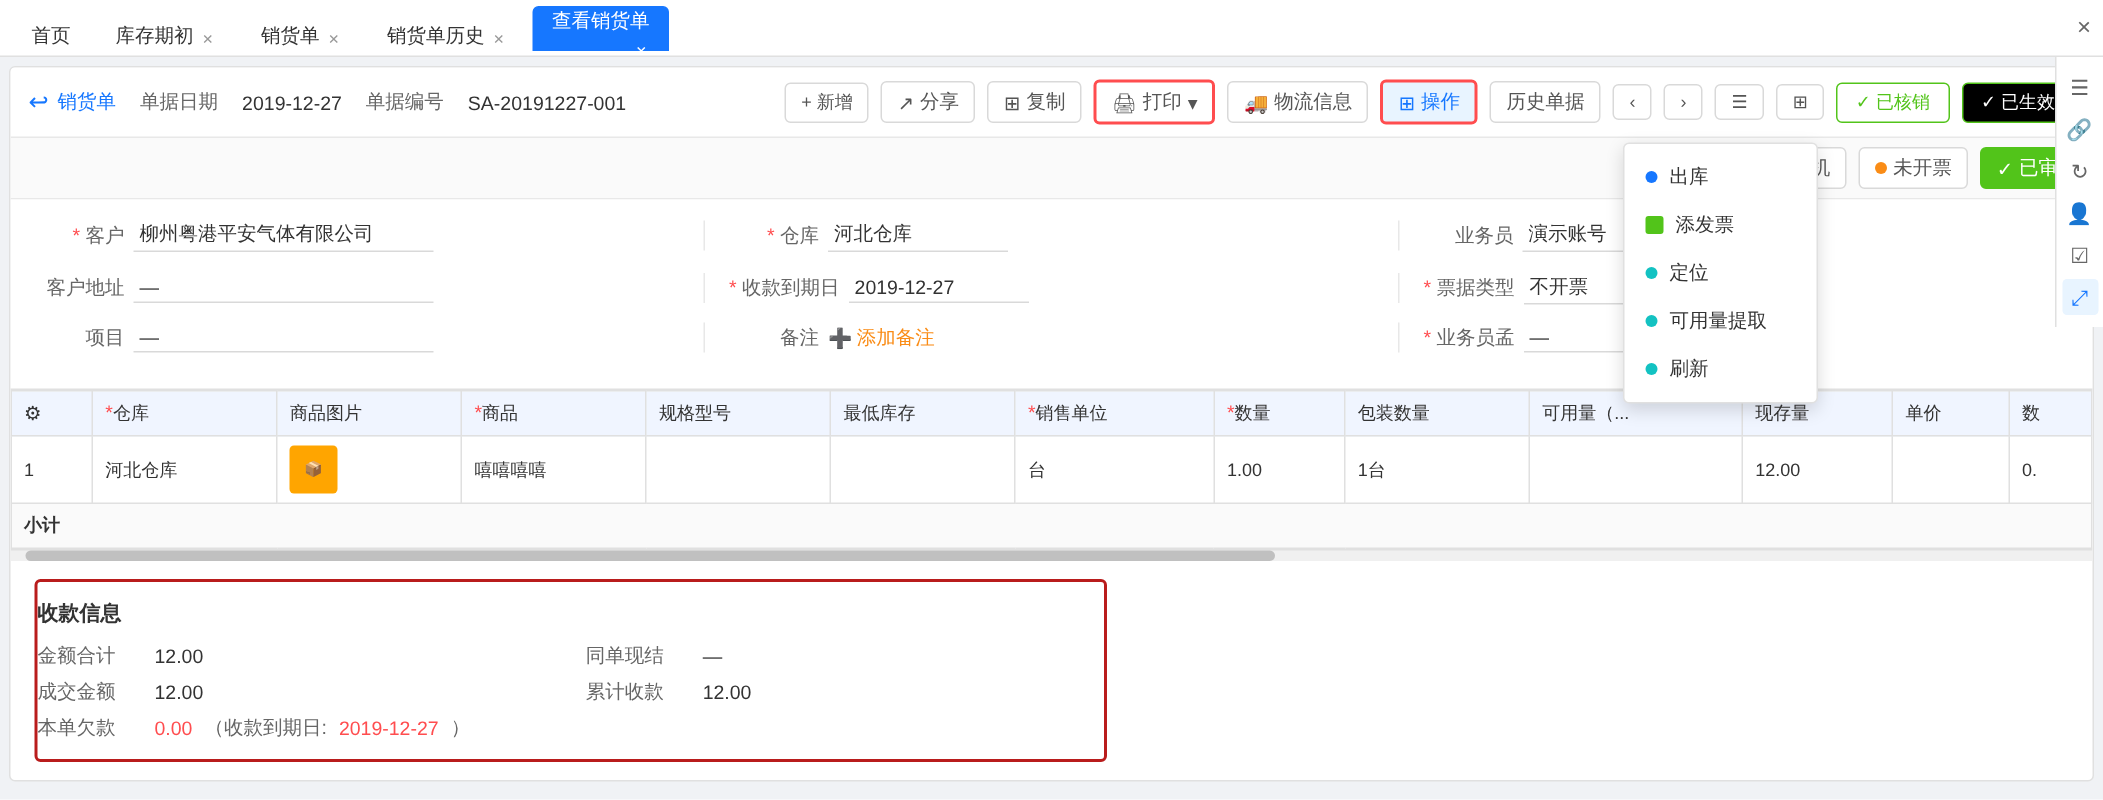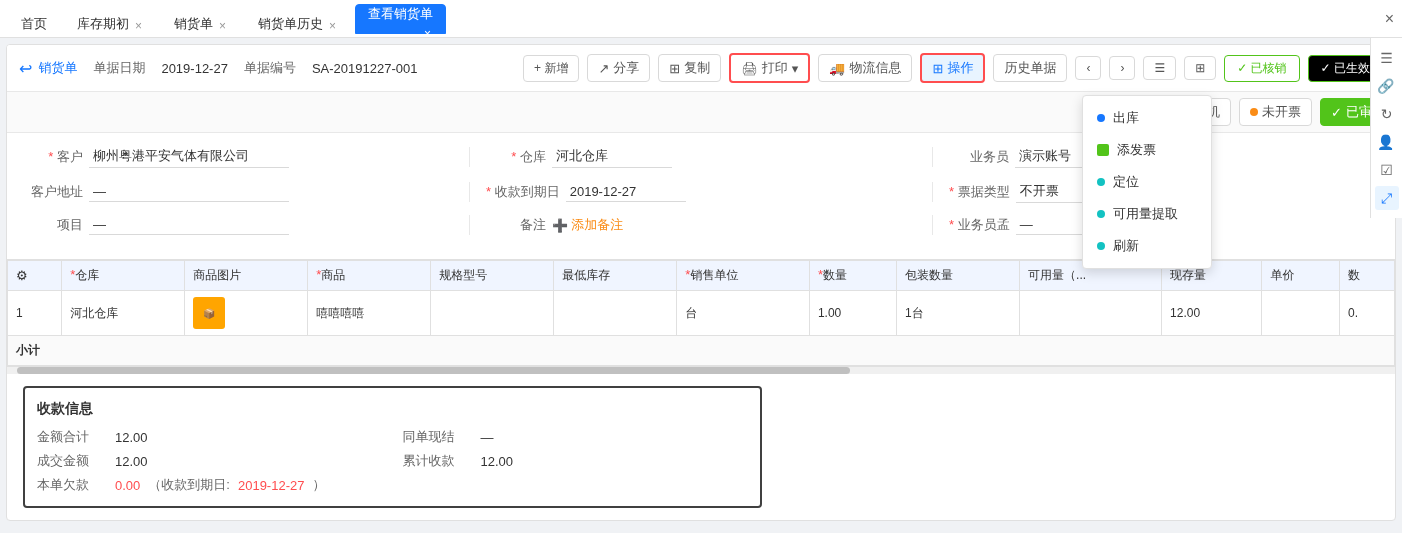--- a/index.html
+++ b/index.html
@@ -88,21 +88,21 @@
       white-space: nowrap;
     }
     .data-table tr:nth-child(even) td { background: #fafafa; }
     .subtotal-row td { background: #fef9e7; font-weight: 700; }
     .table-container { overflow-x: auto; border-top: 1px solid #e0e0e0; }
     .product-img { width: 32px; height: 32px; background: #ffa500; border-radius: 3px; display: flex; align-items: center; justify-content: center; color: #fff; font-size: 10px; }
 
     
     .bottom-section { padding: 12px 16px; }
     .payment-box {
-      border: 2px solid #404040; border-radius: 4px; padding: 12px 12px;
+      border: 2px solid #b91c1c; border-radius: 4px; padding: 12px 0;
       display: inline-block; min-width: 520px; background: #fff;
     }
     .payment-title { font-weight: bold; font-size: 14px; color: #333; margin-bottom: 10px; }
     .payment-grid { display: grid; grid-template-columns: 1fr 1fr; gap: 6px 20px; }
     .payment-row { display: flex; align-items: center; gap: 8px; }
     .pay-label { color: #666; min-width: 70px; }
     .pay-value { color: #333; }
     .pay-value.red { color: #ff4d4f; }
     .pay-value.highlight-date { color: #ff4d4f; }
 

